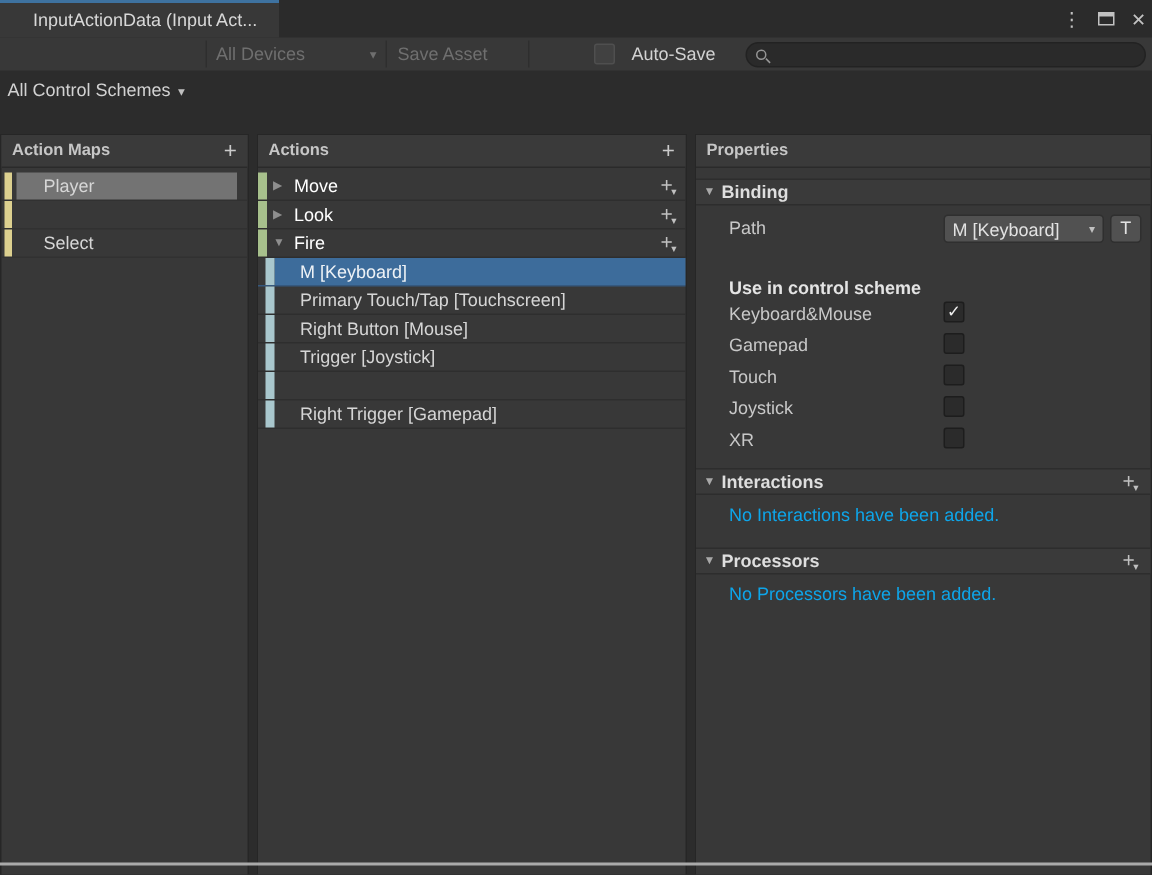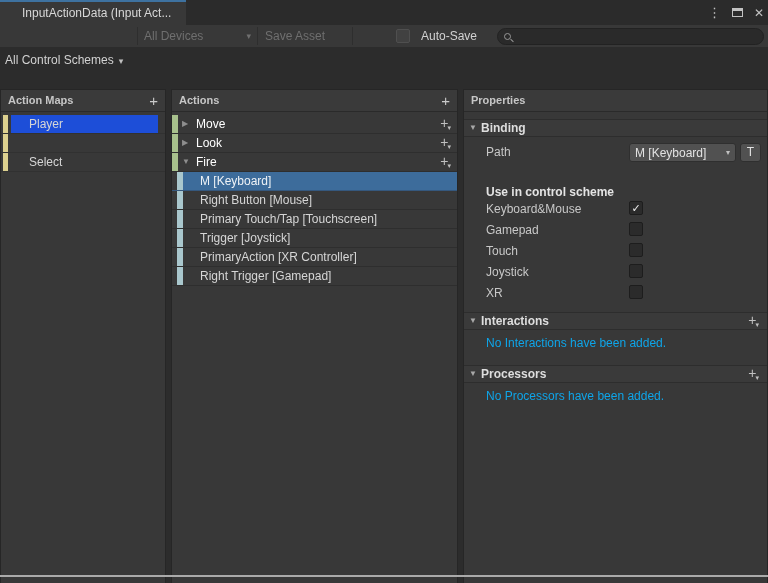--- a/index.html
+++ b/index.html
@@ -56,21 +56,21 @@
   
   .plusmore { white-space:nowrap; color:#c0c0c0; cursor:pointer; }
   .plusmore .p { font-size:14px; }
   .plusmore .c { font-size:7px; position:relative; top:2px; left:-1px; }
   
   #panel-action-maps { left:0; width:166px; }
   .am-rows { padding-top:3px; }
   .am-row { position:relative; height:19px; border-bottom:1px solid #313131; cursor:pointer; }
   .am-row .bar { position:absolute; left:2px; top:0; bottom:0; width:5px; background:var(--action-map-bar,#dcd08f); }
   .am-label { position:absolute; left:10px; right:7px; top:0; bottom:0; line-height:19px; padding-left:18px; color:#d6d6d6; }
-  .am-row.sel .am-label { background:#1d4ed8; }
+  .am-row.sel .am-label { background:#737373; }
   
   #panel-actions { left:171px; width:287px; }
   .ac-rows { padding-top:3px; }
   .ac-row, .bd-row { position:relative; height:19px; border-bottom:1px solid #2e2e2e; line-height:18px; cursor:pointer; }
   .ac-row .bar { position:absolute; left:0; top:0; bottom:0; width:6px; background:var(--action-bar,#a7c08c); }
   .bd-row .bar { position:absolute; left:5px; top:0; bottom:0; width:6px; background:var(--binding-bar,#a9c7cd); z-index:2; }
   .disclosure { position:absolute; left:10px; top:0; font-size:8px; color:#8e8e8e; line-height:18px; }
   .ac-label { position:absolute; left:24px; top:0; color:#ffffff; }
   .bd-label { position:absolute; left:28px; top:0; color:#d6d6d6; z-index:2; }
   .ac-row .plusmore { position:absolute; right:5px; top:0; line-height:17px; }
@@ -195,36 +195,35 @@
       <span class="plusmore"><span class="p">+</span><span class="c">▾</span></span>
     </div>
     <div class="bd-row sel">
       <span class="row-bg"></span>
       <span class="bar"></span>
       <span class="bd-label">M [Keyboard]</span>
     </div>
     <div class="bd-row">
       <span class="row-bg"></span>
       <span class="bar"></span>
+      <span class="bd-label">Primary Touch/Tap [Touchscreen]</span>
+    </div>
+    <div class="bd-row">
+      <span class="row-bg"></span>
+      <span class="bar"></span>
       <span class="bd-label">Right Button [Mouse]</span>
     </div>
     <div class="bd-row">
       <span class="row-bg"></span>
       <span class="bar"></span>
-      <span class="bd-label">Primary Touch/Tap [Touchscreen]</span>
-    </div>
-    <div class="bd-row">
-      <span class="row-bg"></span>
-      <span class="bar"></span>
       <span class="bd-label">Trigger [Joystick]</span>
     </div>
     <div class="bd-row">
       <span class="row-bg"></span>
       <span class="bar"></span>
-      <span class="bd-label">PrimaryAction [XR Controller]</span>
     </div>
     <div class="bd-row">
       <span class="row-bg"></span>
       <span class="bar"></span>
       <span class="bd-label">Right Trigger [Gamepad]</span>
     </div>
   </div>
 </div>
 
 <div class="panel" id="panel-properties">

